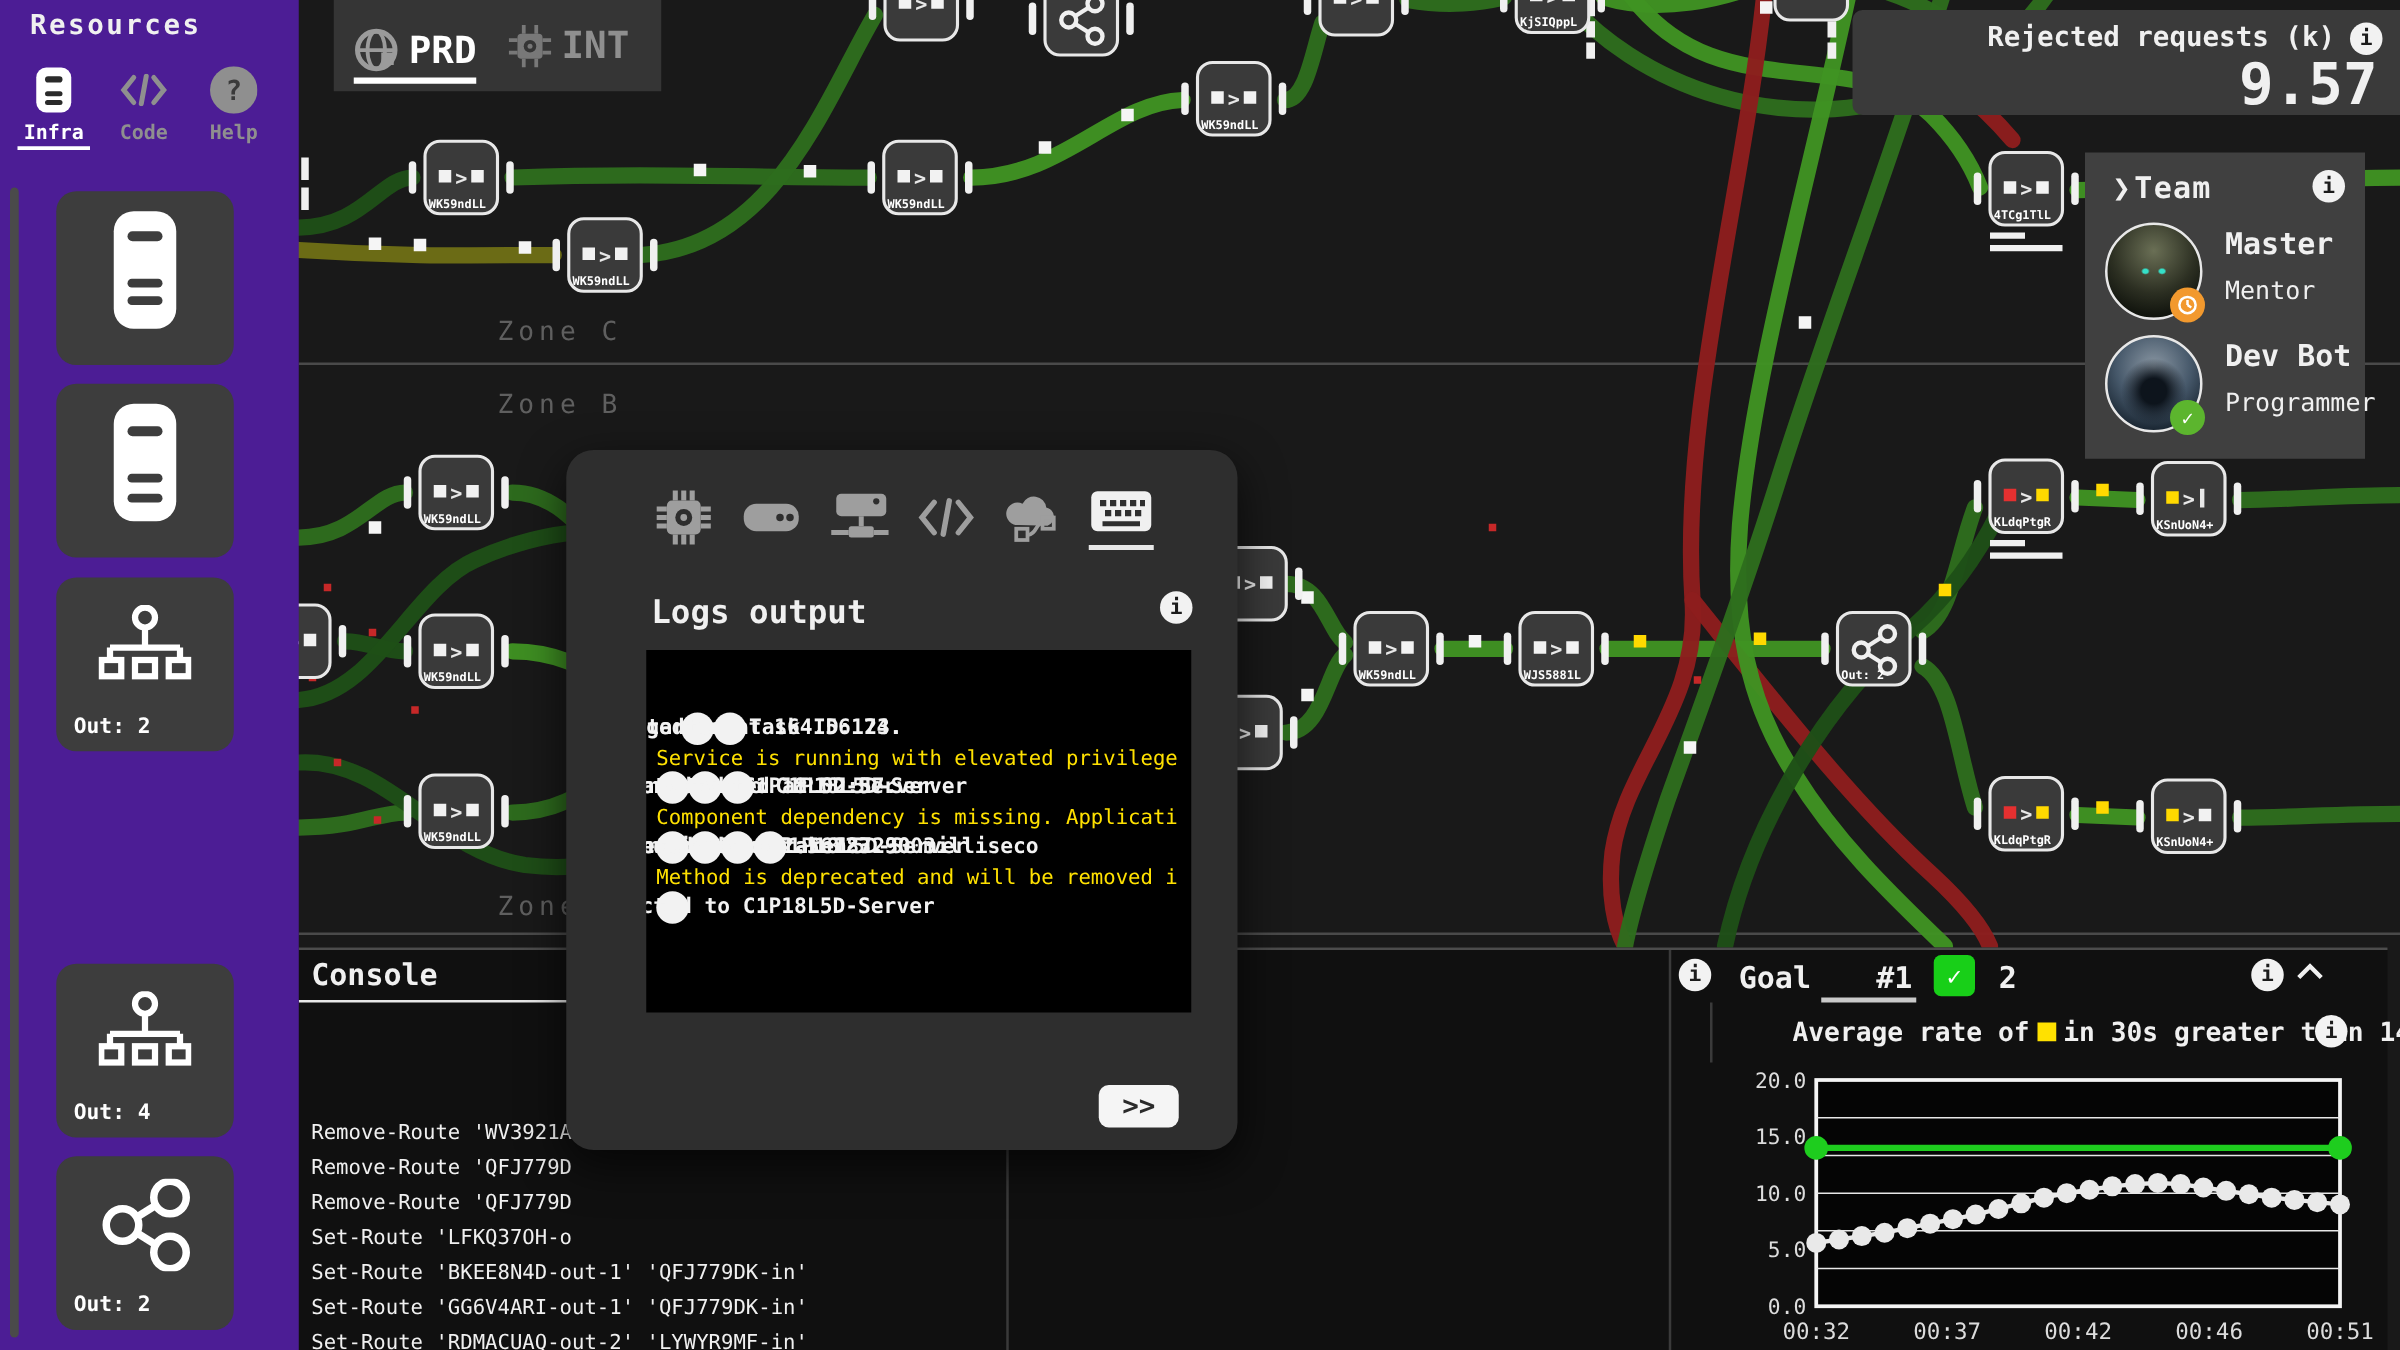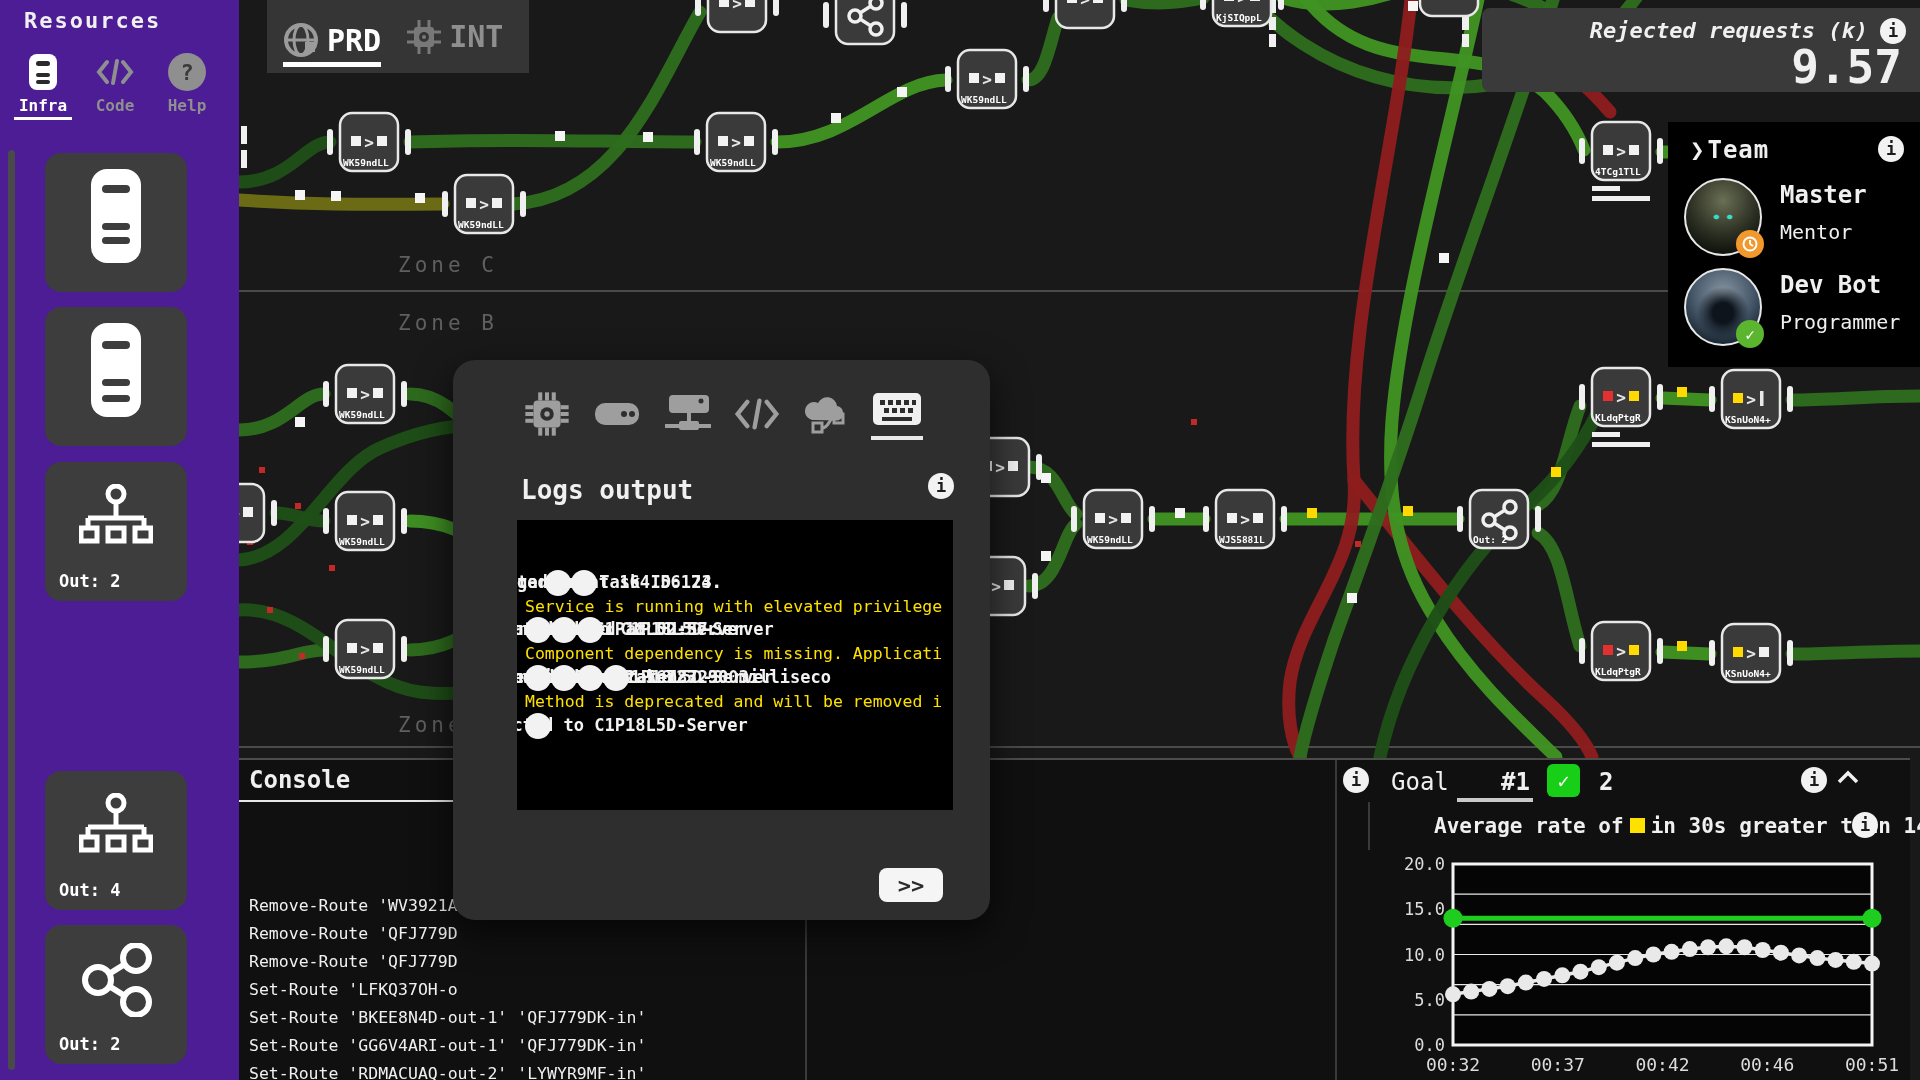--- a/index.html
+++ b/index.html
@@ -27,27 +27,27 @@
   .card .clb { position:absolute; left:14px; bottom:10px; font-size:17px; font-weight:bold; color:#fff; }
 
   
   #envbar { left:267px; top:0; width:262px; height:73px; background:#353535; display:flex; align-items:center; gap:26px; padding-left:16px; }
   .envtab { display:flex; align-items:center; gap:8px; font-size:30px; font-weight:bold; color:#8f8f8f; }
   .envtab.active { color:#fff; border-bottom:5px solid #fff; padding-bottom:4px; margin-bottom:-16px; }
   .envtab svg { opacity:.75 }
 
   
   #rejected { left:1482px; top:8px; width:438px; height:84px; background:#3a3a3a; border-radius:8px 0 0 8px; }
-  #rejected .lbl { position:absolute; right:52px; top:10px; font-size:22px; font-weight:bold;font-style:italic; }
+  #rejected .lbl { position:absolute; right:52px; top:10px; font-size:22px; font-weight:bold; }
   #rejected .val { position:absolute; right:18px; top:32px; font-size:46px; font-weight:bold; }
   .info { display:inline-flex; width:26px; height:26px; border-radius:50%; background:#f2f2f2; color:#1c1c1c;
     align-items:center; justify-content:center; font-size:17px; font-weight:bold; }
 
   
-  #team { left:1668px; top:122px; width:252px; height:245px; background:#000000; }
+  #team { left:1668px; top:122px; width:224px; height:245px; background:#404040; }
   #team .hdr { position:absolute; left:22px; top:14px; font-size:24px; font-weight:bold; letter-spacing:1px; }
   #team .hdr .chev { font-weight:bold; margin-right:2px; }
   #team .t-info { position:absolute; right:16px; top:14px; }
   .member { position:absolute; left:16px; width:220px; height:82px; }
   .avatar { position:absolute; left:0; top:0; width:78px; height:78px; border-radius:50%; border:2px solid #e8e8e8; }
   .av1 { background:
       radial-gradient(5px 4px at 41% 50%, #35e0c8 40%, rgba(0,0,0,0) 70%),
       radial-gradient(5px 4px at 59% 50%, #35e0c8 40%, rgba(0,0,0,0) 70%),
       radial-gradient(circle at 50% 28%, #6a6f55 0%, #2c2f22 52%, #13160f 78%, #0b0c08 100%); }
   .av2 { background:
@@ -62,21 +62,21 @@
   #bottom { left:239px; top:758px; width:1671px; height:322px; background:#101010; border-top:2px solid #4c4c4c; }
   .vdiv { position:absolute; top:0; width:2px; height:322px; background:#3a3a3a; }
   #console-title { position:absolute; left:10px; top:6px; font-size:24px; font-weight:bold; }
   #console-hr { position:absolute; left:0; top:40px; width:560px; height:2px; background:#e8e8e8; }
   #console-lines { position:absolute; left:10px; top:48px; font-size:16.5px; line-height:28px; white-space:pre; }
   #chat-lines { position:absolute; left:576px; top:266px; font-size:16.5px; line-height:28px; white-space:pre; font-weight:bold; }
 
   
   #goalbar { position:absolute; left:1096px; top:0; width:585px; height:42px; }
   #goalbar .info { transform:scale(1.0); }
-  #goal-label { position:absolute; left:56px; top:8px; font-size:24px; font-weight:normal; }
+  #goal-label { position:absolute; left:56px; top:8px; font-size:24px; font-weight:bold; }
   #goal-tab1 { position:absolute; left:166px; top:8px; font-size:24px; font-weight:bold; }
   #goal-tab1-underline { position:absolute; left:122px; top:38px; width:76px; height:4px; background:#c9c9c9; }
   #goal-check { position:absolute; left:212px; top:4px; width:33px; height:33px; background:#18cf18; border-radius:6px;
     display:flex; align-items:center; justify-content:center; color:#fff; font-size:20px; font-weight:bold; }
   #goal-tab2 { position:absolute; left:264px; top:8px; font-size:24px; font-weight:bold; }
   #goal-info-right { position:absolute; left:466px; top:7px; }
   #goal-collapse { position:absolute; left:502px; top:10px; }
   #subgoal { position:absolute; left:1129px; top:42px; width:552px; height:48px; border-left:2px solid #3a3a3a; }
   #subgoal-text { position:absolute; left:64px; top:12px; font-size:21px; font-weight:bold; white-space:nowrap; }
   .ysq { display:inline-block; width:15px; height:15px; background:#ffe100; margin:0 6px; }

